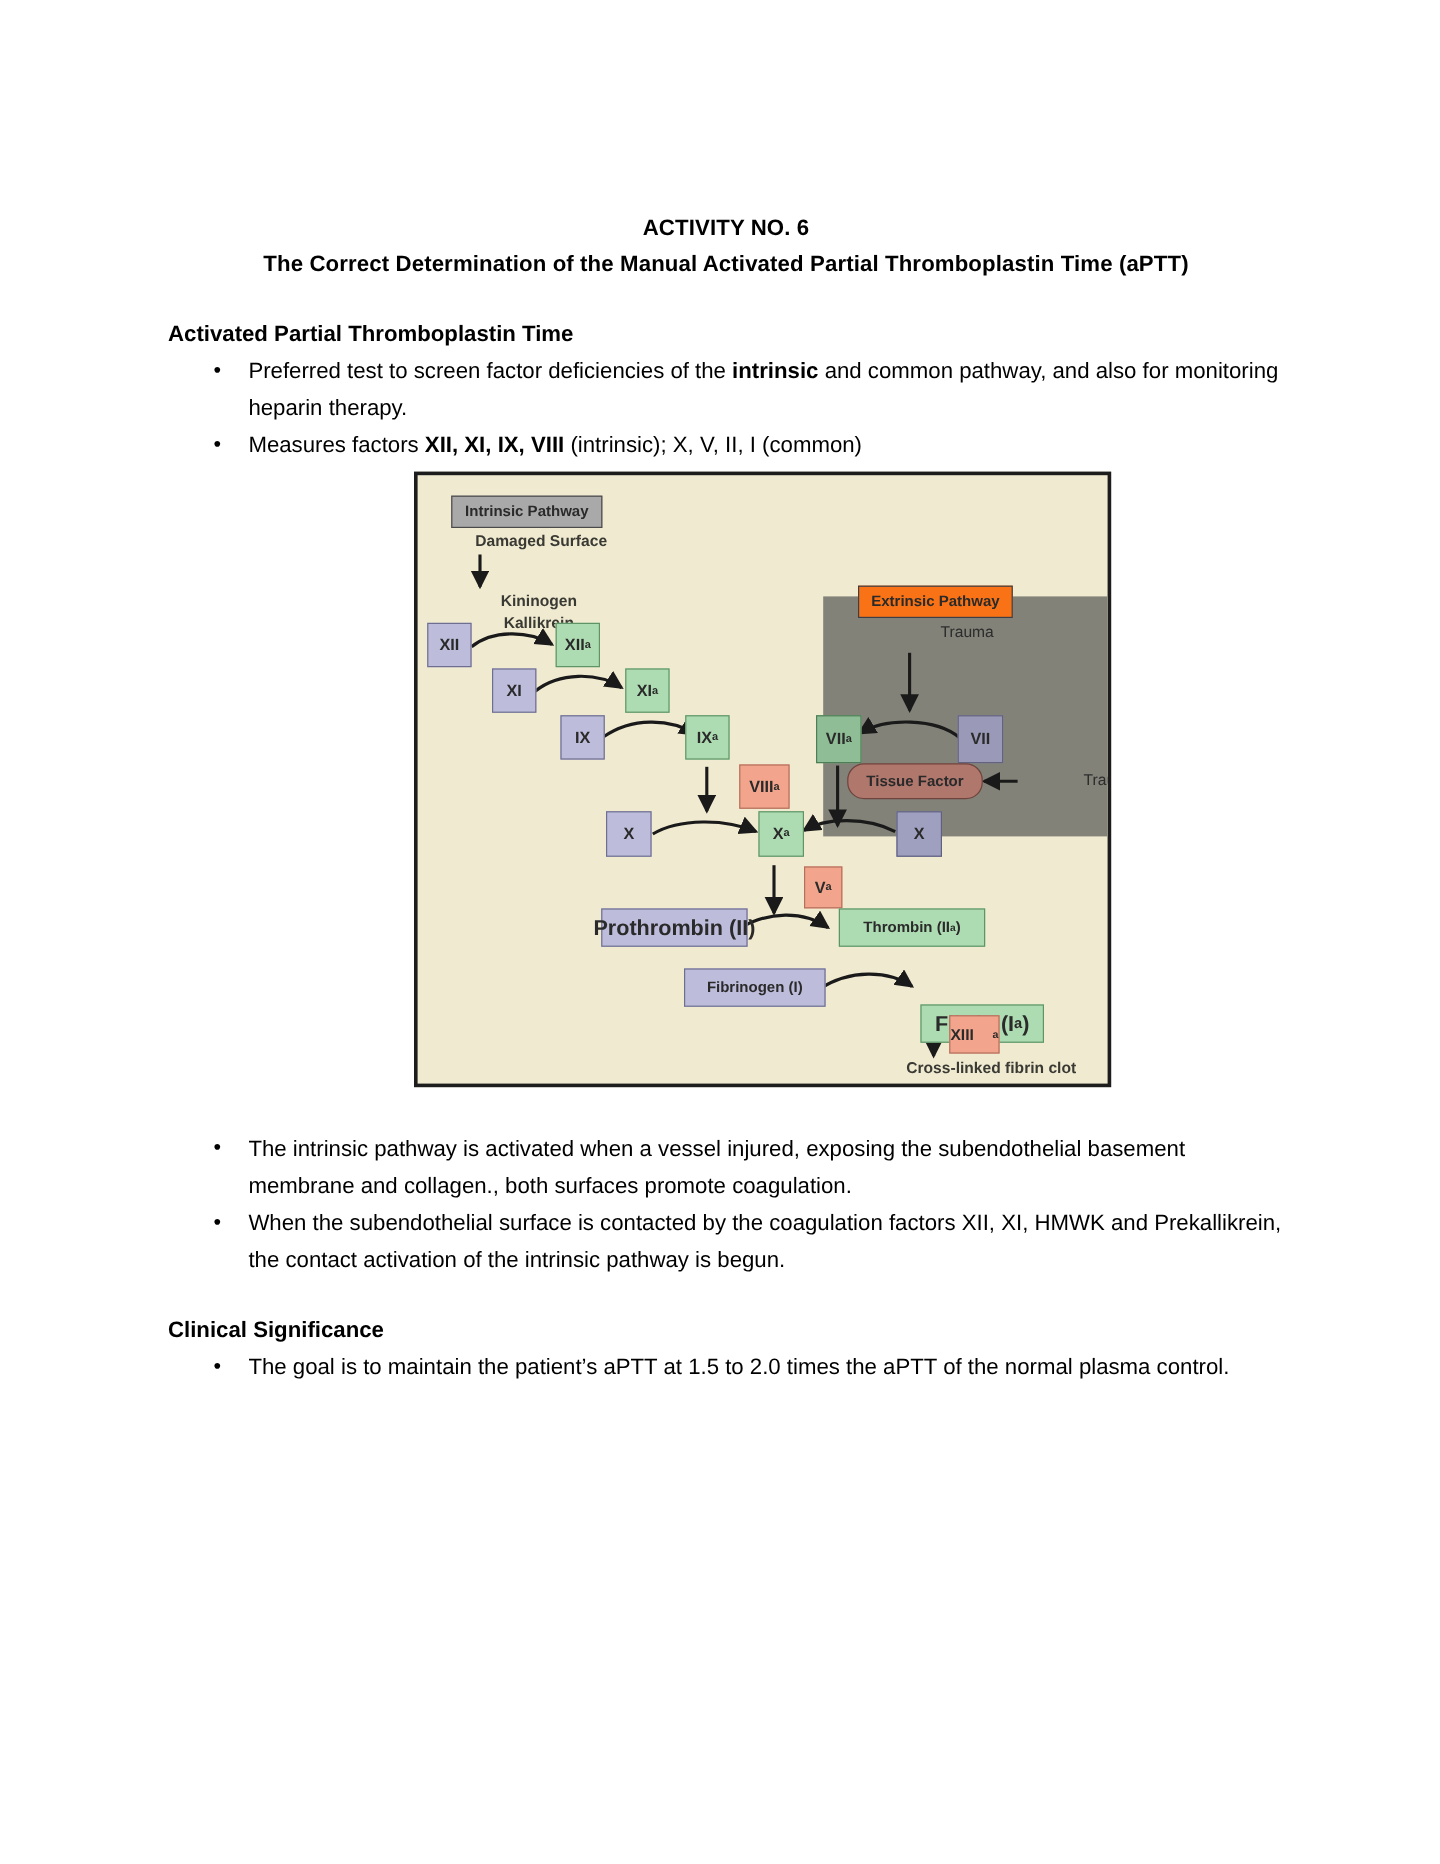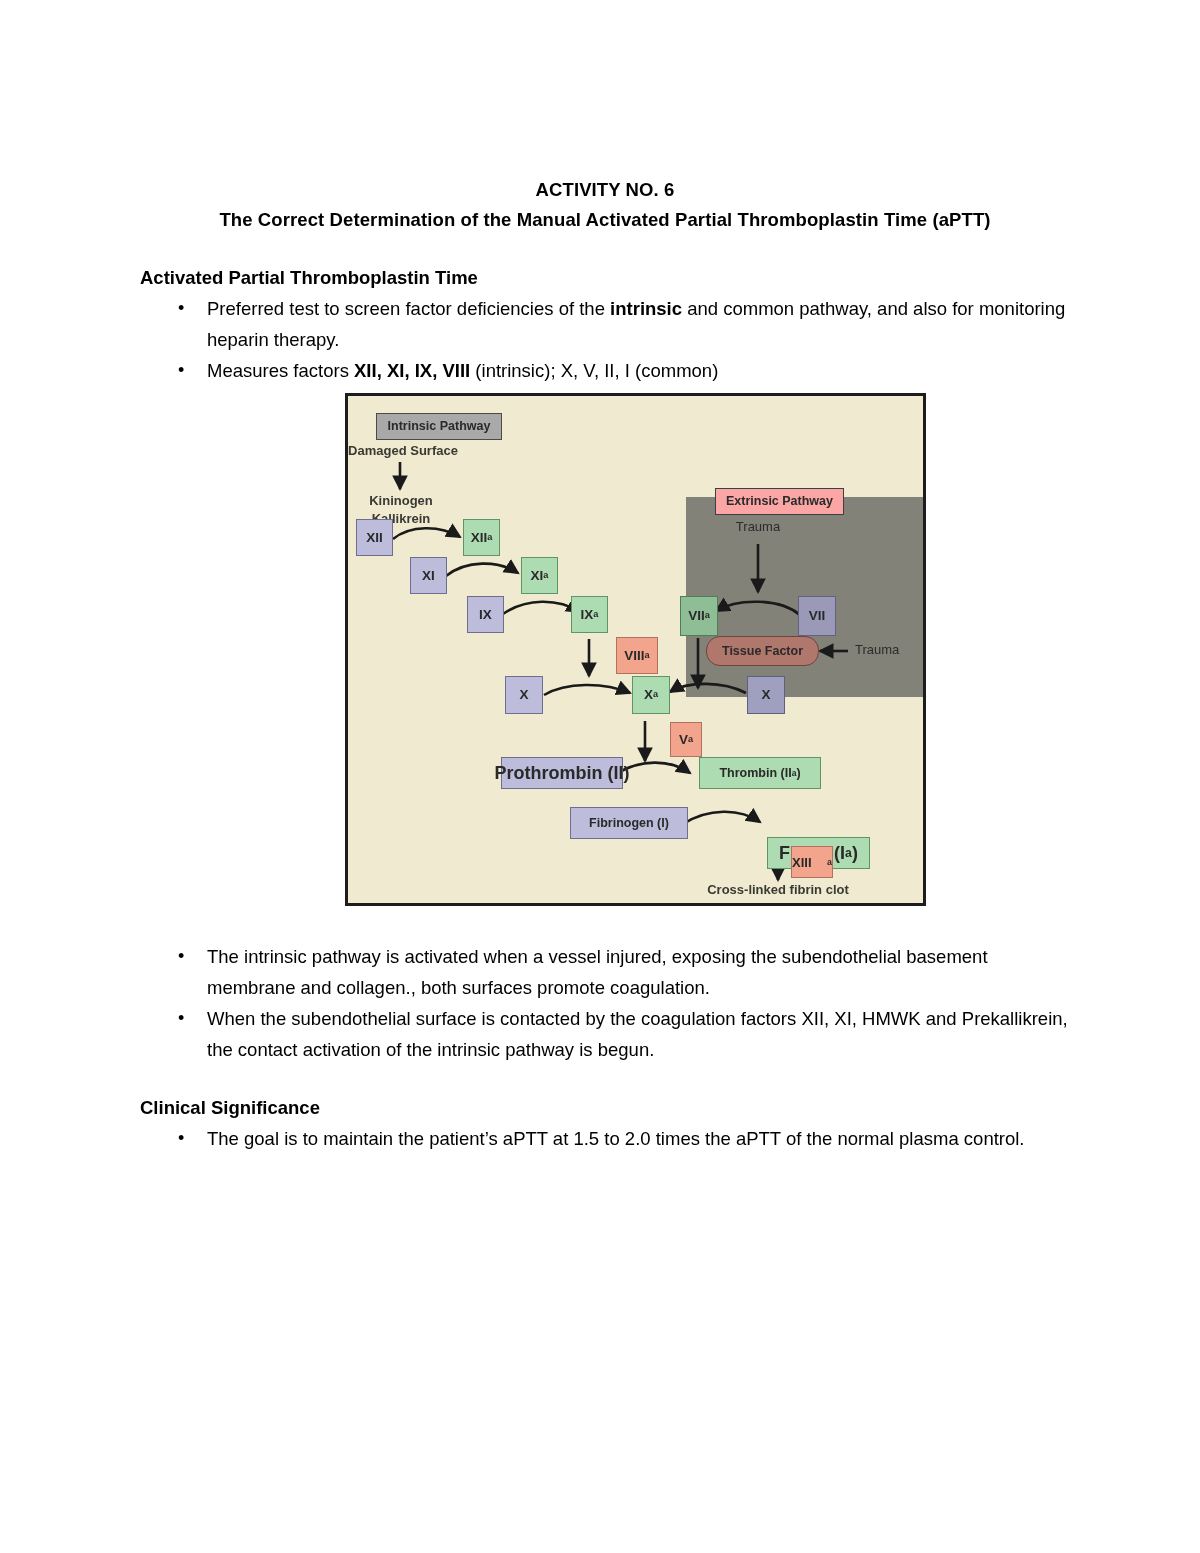--- a/index.html
+++ b/index.html
@@ -116,32 +116,33 @@
   .node .sub {
     font-size: 0.68em;
     vertical-align: sub;
     line-height: 1;
   }
   .n-inactive { background: #bdbcdb; border-color: #6e6e90; }
   .n-active   { background: #aedcb2; border-color: #5f9466; }
   .n-cofactor { background: #f2a58c; border-color: #b3705c; }
   .n-tissue   { background: #b0776d; border-color: #6f443c; border-radius: 14px; }
   .n-header   { background: #a9a9a9; border-color: #4a4a4a; }
-  .n-header-dark { background: #fca5a5; border-color: #3e3e46; }
+  .n-header-dark { background: #f97316; border-color: #3e3e46; }
   .n-vii-a    { background: #8fbd96; border-color: #4e7e55; }
   .n-vii      { background: #9a9ab8; border-color: #62627e; }
   .n-x-gray   { background: #9f9fc0; border-color: #5f5f80; }
 
   .fig-label {
     position: absolute;
     font-weight: bold;
     color: #3a3a34;
     white-space: nowrap;
     line-height: 1.08;
     text-align: center;
+    margin-left: 48px;
   }
   .fig-label.on-gray { color: #2c2c2c; }
 
   svg.fig-svg {
     position: absolute;
     left: 0; top: 0;
     width: 575px;
     height: 507px;
     pointer-events: none;
   }

